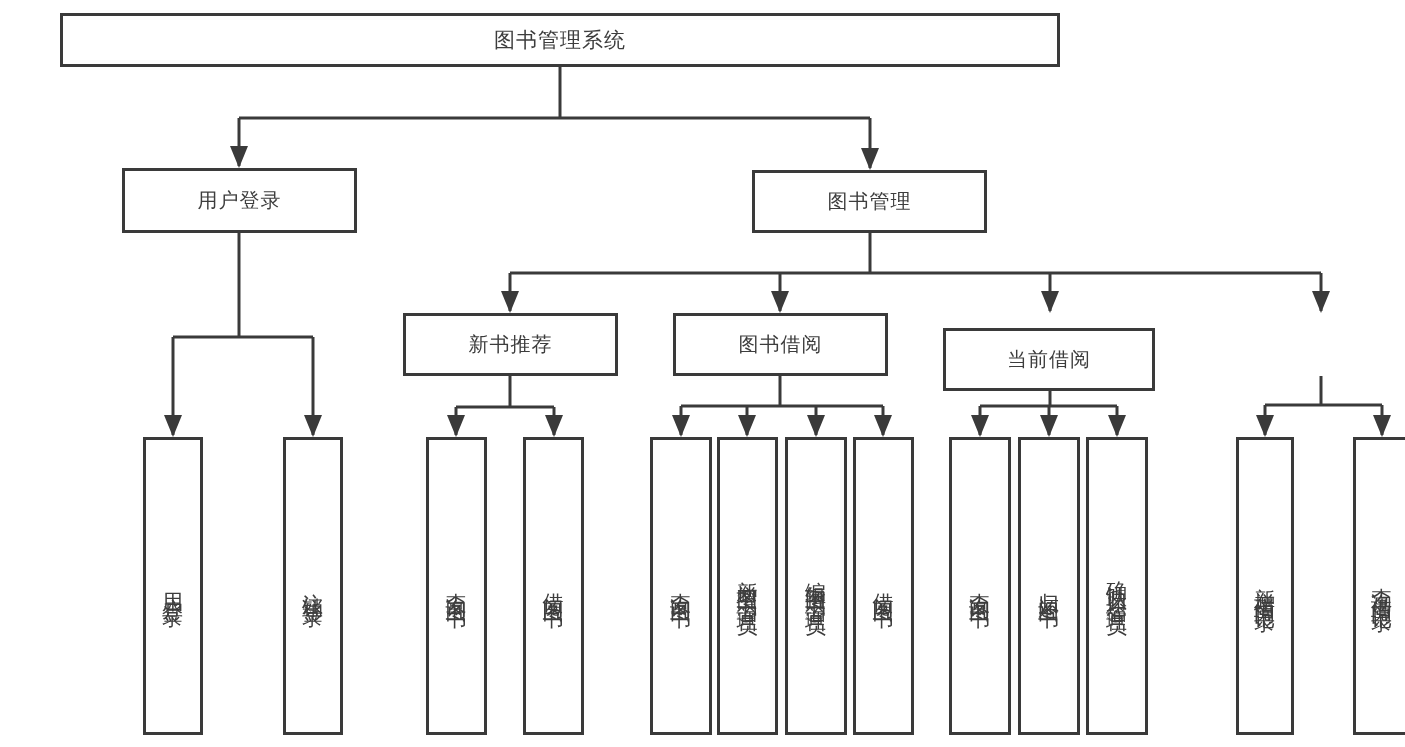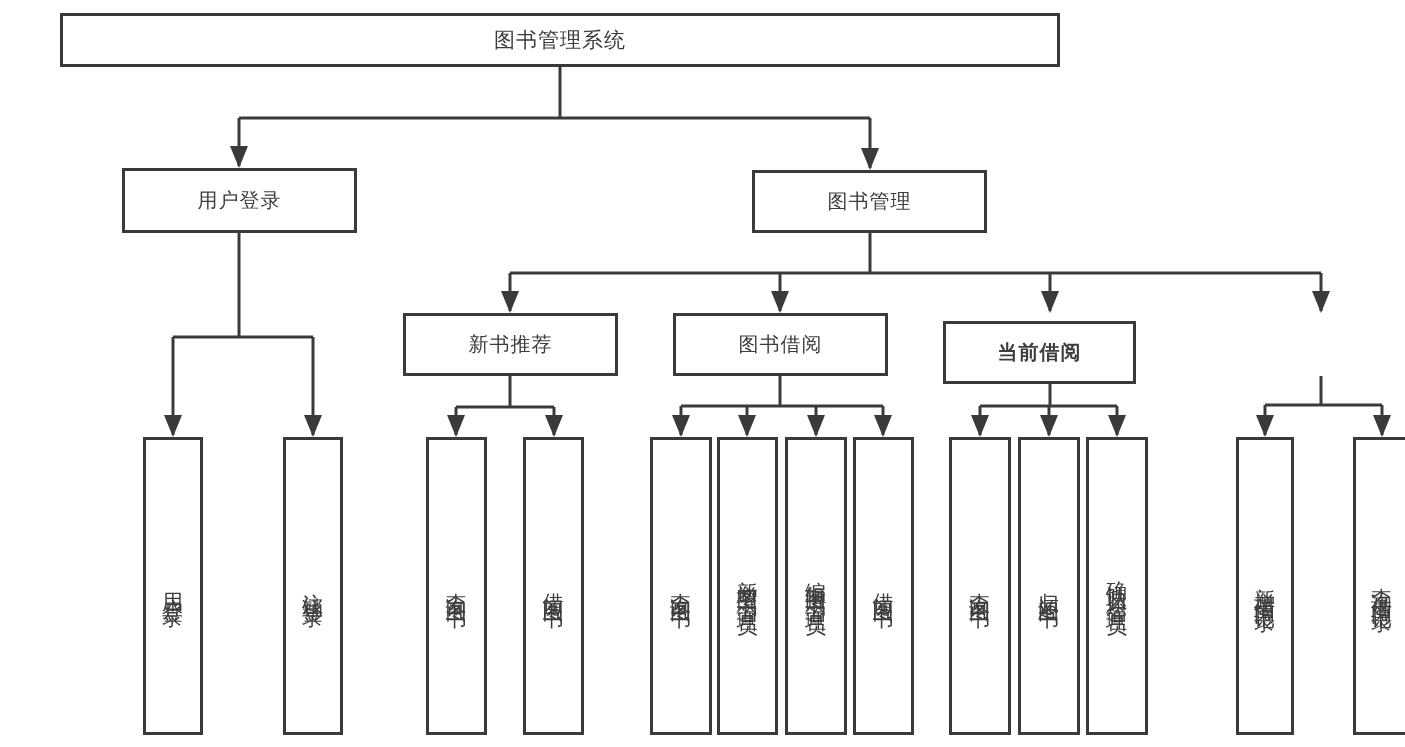--- a/index.html
+++ b/index.html
@@ -125,21 +125,21 @@
     </g>
   </svg>
 
   <div class="node root-node" style="left:20px; top:13px; width:1000px; height:54px;">图书管理系统</div>
 
   <div class="node" style="left:82px; top:168px; width:235px; height:65px;">用户登录</div>
   <div class="node" style="left:712px; top:170px; width:235px; height:63px;text-align:center;">图书管理</div>
 
   <div class="node" style="left:363px; top:313px; width:215px; height:63px;">新书推荐</div>
   <div class="node" style="left:633px; top:313px; width:215px; height:63px;">图书借阅</div>
-  <div class="node" style="left:903px; top:321px; width:193px; height:63px;font-weight:bold;">当前借阅</div>
+  <div class="node" style="left:903px; top:328px; width:212px; height:63px;">当前借阅</div>
 
   <div class="node vnode" style="left:103px; top:437px; width:60px; height:298px;">用户登录</div>
   <div class="node vnode" style="left:243px; top:437px; width:60px; height:298px;">注销登录</div>
 
   <div class="node vnode" style="left:386px; top:437px; width:61px; height:298px;">查询图书</div>
   <div class="node vnode" style="left:483px; top:437px; width:61px; height:298px;">借阅图书</div>
 
   <div class="node vnode" style="left:610px; top:437px; width:62px; height:298px;">查询图书</div>
   <div class="node vnode" style="left:677px; top:437px; width:61px; height:298px;">新增图书（管理员）</div>
   <div class="node vnode" style="left:745px; top:437px; width:62px; height:298px;">编辑图书（管理员）</div>

